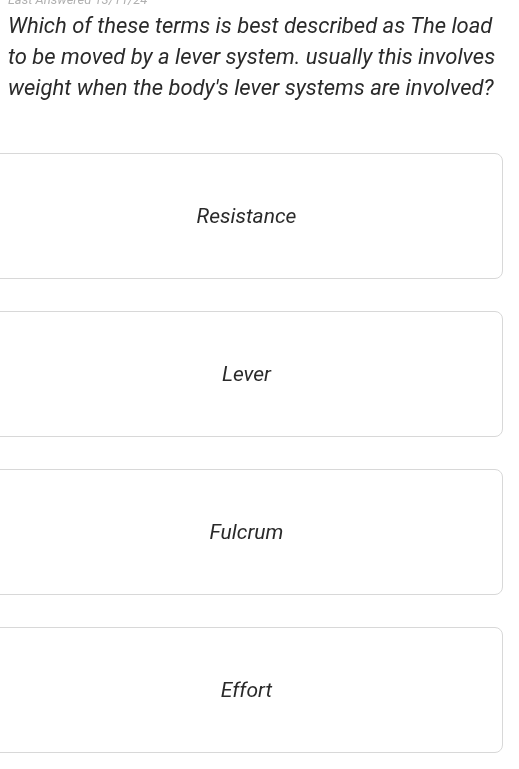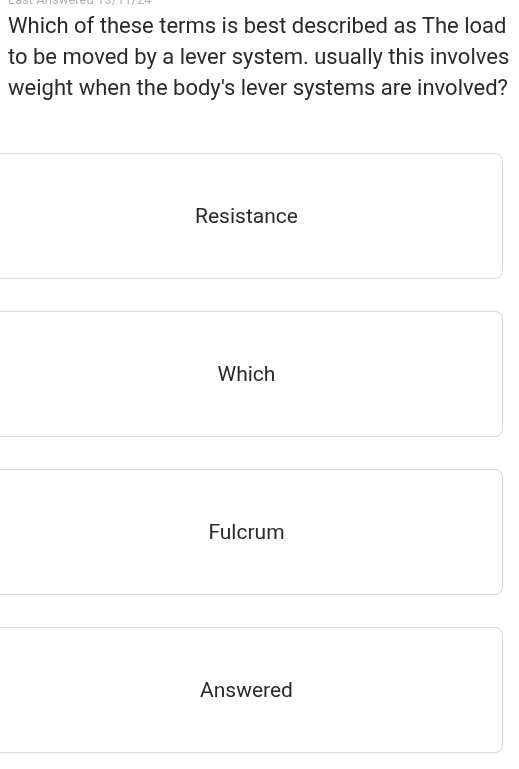--- a/index.html
+++ b/index.html
@@ -1,18 +1,19 @@
 <!DOCTYPE html>
 <html><head>
   <meta charset="utf-8">
   <style>
     * {
       margin: 0;
       padding: 0;
       box-sizing: border-box;
+      font-style: italic;
     }
     body {
       font-family: -apple-system, BlinkMacSystemFont, 'Segoe UI', Roboto, Helvetica, Arial, sans-serif;
       background: #ffffff;
       width: 519px;
       height: 769px;
       overflow: hidden;
       position: relative;
     }
     .meta-text {
@@ -55,24 +56,24 @@
 
 <div class="meta-text">Last Answered 13/11/24</div>
 
 <div class="question-text">Which of these terms is best described as The load to be moved by a lever system. usually this involves weight when the body's lever systems are involved?</div>
 
 <div class="answer-card">
   <span>Resistance</span>
 </div>
 
 <div class="answer-card">
-  <span>Which</span>
+  <span>Lever</span>
 </div>
 
 <div class="answer-card">
   <span>Fulcrum</span>
 </div>
 
 <div class="answer-card">
-  <span>Answered</span>
+  <span>Effort</span>
 </div>
 
 <div class="scrollbar-track"></div>
 
 </body></html>

